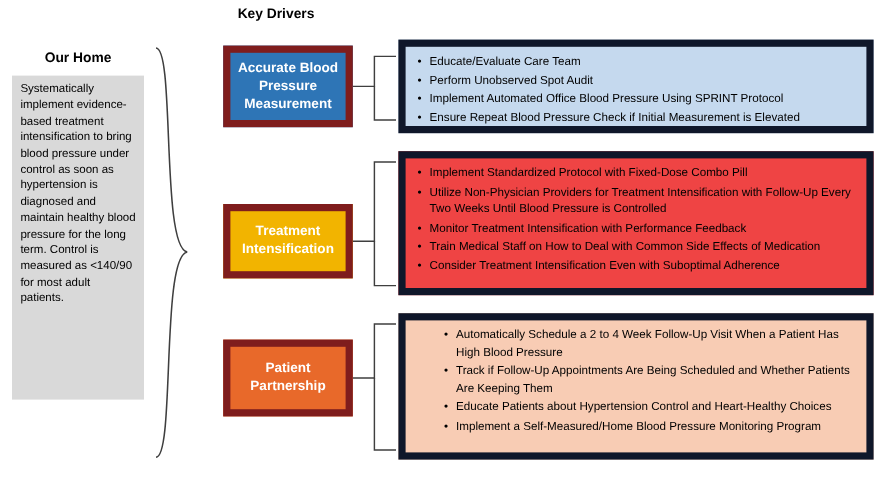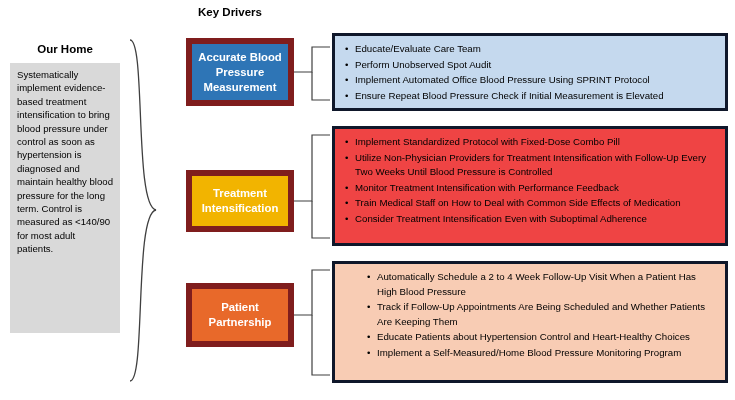--- a/index.html
+++ b/index.html
@@ -86,21 +86,21 @@
   #driver-0 { top: 38px; height: 68px; background: #2e75b6; }
   #driver-1 { top: 170px; height: 62px; background: #f2b400; }
   #driver-2 { top: 283px; height: 64px; background: #e8692a; }
 
   
   .ideas-box {
     position: absolute;
     left: 332px;
     width: 396px;
     box-sizing: border-box;
-    border: 3px solid #0f172a;
+    border: 6px solid #0f172a;
     padding: 6px 8px 6px 6px;
     font-size: 9.7px;
     line-height: 14.5px;
     color: #000000;
   }
   #ideas-0 { top: 33px;  height: 78px;  background: #c5d9ee; }
   #ideas-1 { top: 126px; height: 120px; background: #ef4444; }
   #ideas-2 { top: 261px; height: 122px; background: #f8ccb4; padding-left: 28px; }
 
   .ideas-box ul {

